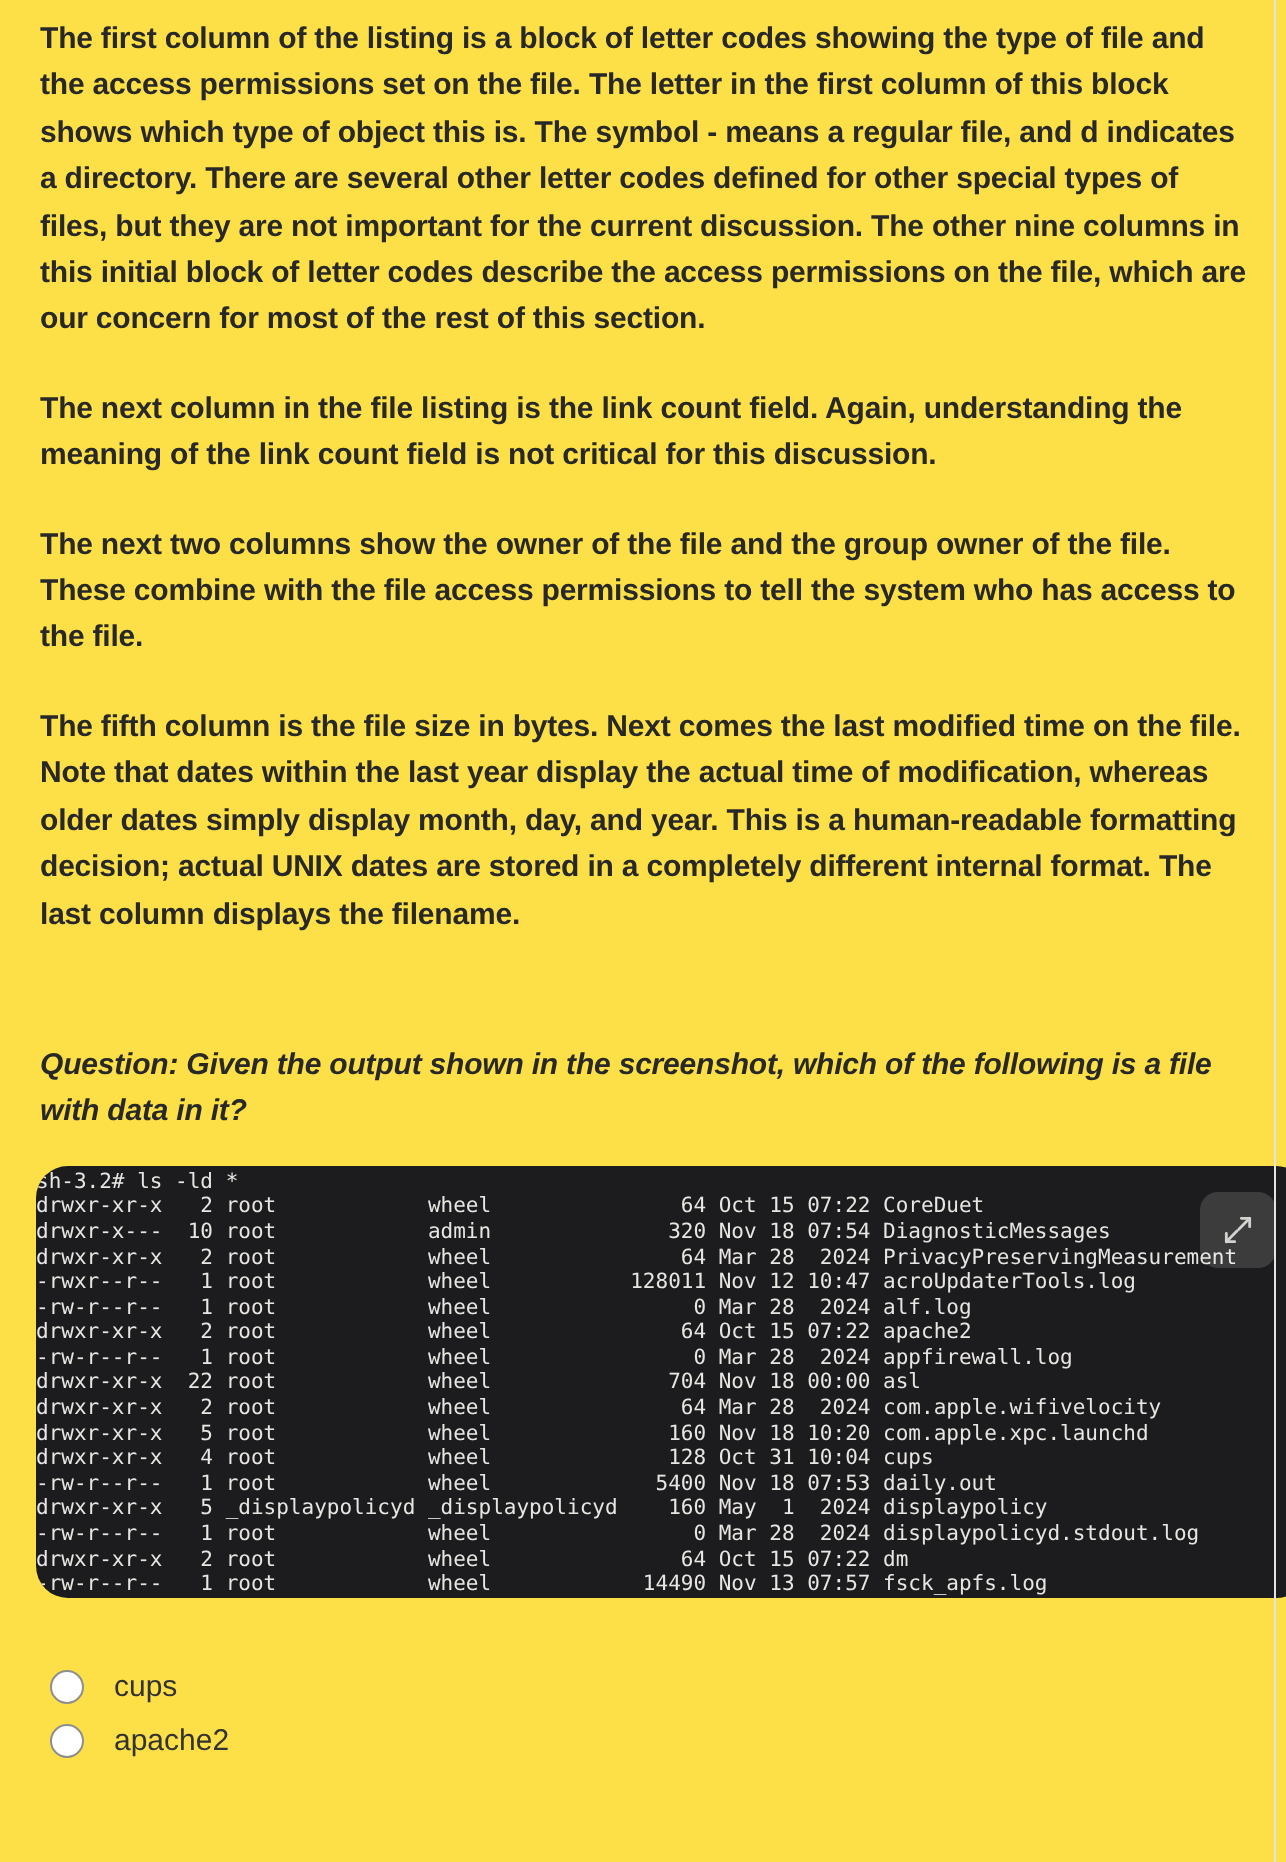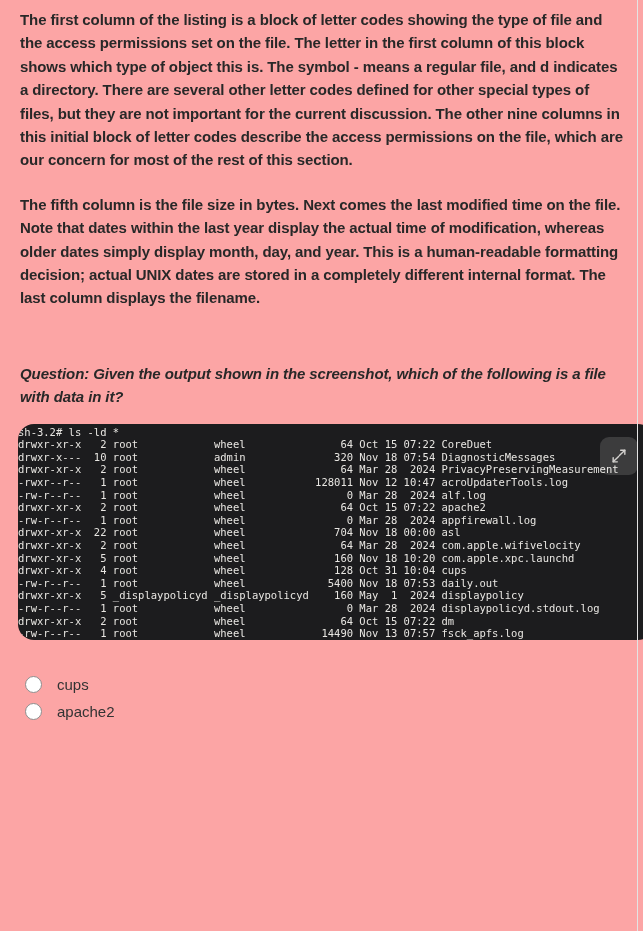--- a/index.html
+++ b/index.html
@@ -8,21 +8,21 @@
     background: #ffffff;
     width: 643px;
     height: 931px;
     overflow: hidden;
     font-family: "Liberation Sans", sans-serif;
   }
   .page {
     position: relative;
     width: 643px;
     height: 931px;
-    background: #fca5a5;
+    background: #fde047;
   }
   .right-line {
     position: absolute;
     top: 0;
     right: 5px;
     width: 1px;
     height: 931px;
     background: #e3e3e3;
   }
   .content {
@@ -124,20 +124,22 @@
     color: #333333;
   }
 </style>
 </head>
 <body>
 
 <div class="page">
   <div class="content">
 
     <p>The first column of the listing is a block of letter codes showing the type of file and the access permissions set on the file. The letter in the first column of this block shows which type of object this is. The symbol - means a regular file, and d indicates a directory. There are several other letter codes defined for other special types of files, but they are not important for the current discussion. The other nine columns in this initial block of letter codes describe the access permissions on the file, which are our concern for most of the rest of this section.</p>
+    <p>The next column in the file listing is the link count field. Again, understanding the meaning of the link count field is not critical for this discussion.</p>
+    <p>The next two columns show the owner of the file and the group owner of the file. These combine with the file access permissions to tell the system who has access to the file.</p>
     <p>The fifth column is the file size in bytes. Next comes the last modified time on the file. Note that dates within the last year display the actual time of modification, whereas older dates simply display month, day, and year. This is a human-readable formatting decision; actual UNIX dates are stored in a completely different internal format. The last column displays the filename.</p>
 
     <p class="question">Question: Given the output shown in the screenshot, which of the following is a file with data in it?</p>
 
     <div class="terminal">
       <pre>sh-3.2# ls -ld *
 drwxr-xr-x   2 root            wheel               64 Oct 15 07:22 CoreDuet
 drwxr-x---  10 root            admin              320 Nov 18 07:54 DiagnosticMessages
 drwxr-xr-x   2 root            wheel               64 Mar 28  2024 PrivacyPreservingMeasurement
 -rwxr--r--   1 root            wheel           128011 Nov 12 10:47 acroUpdaterTools.log

